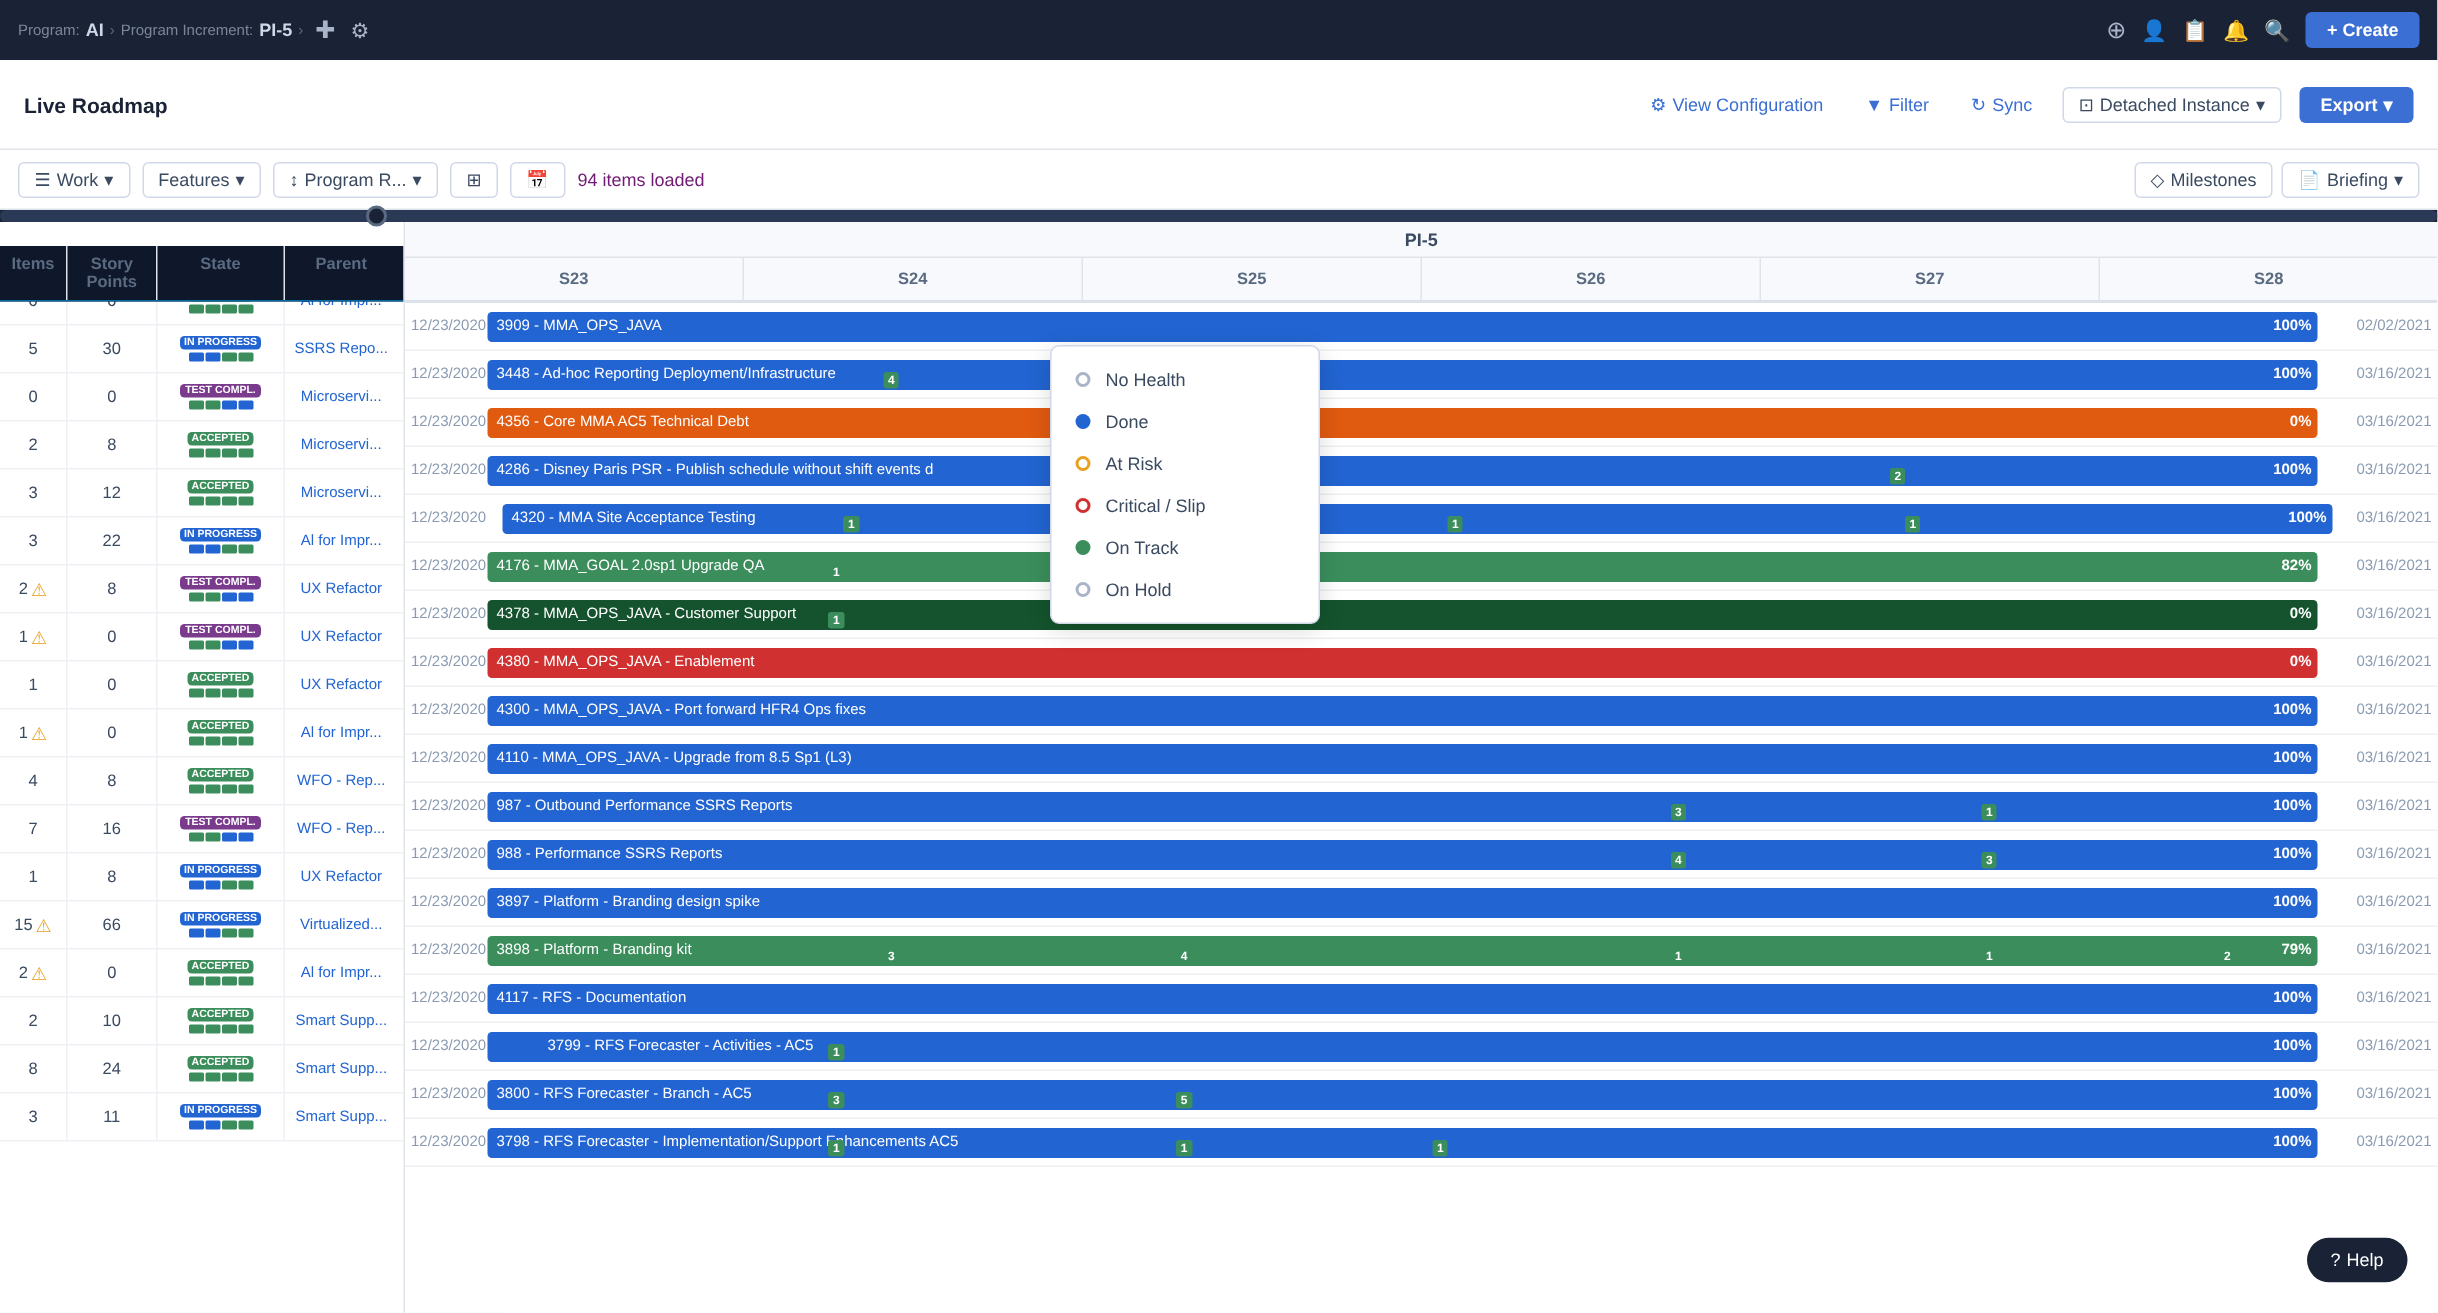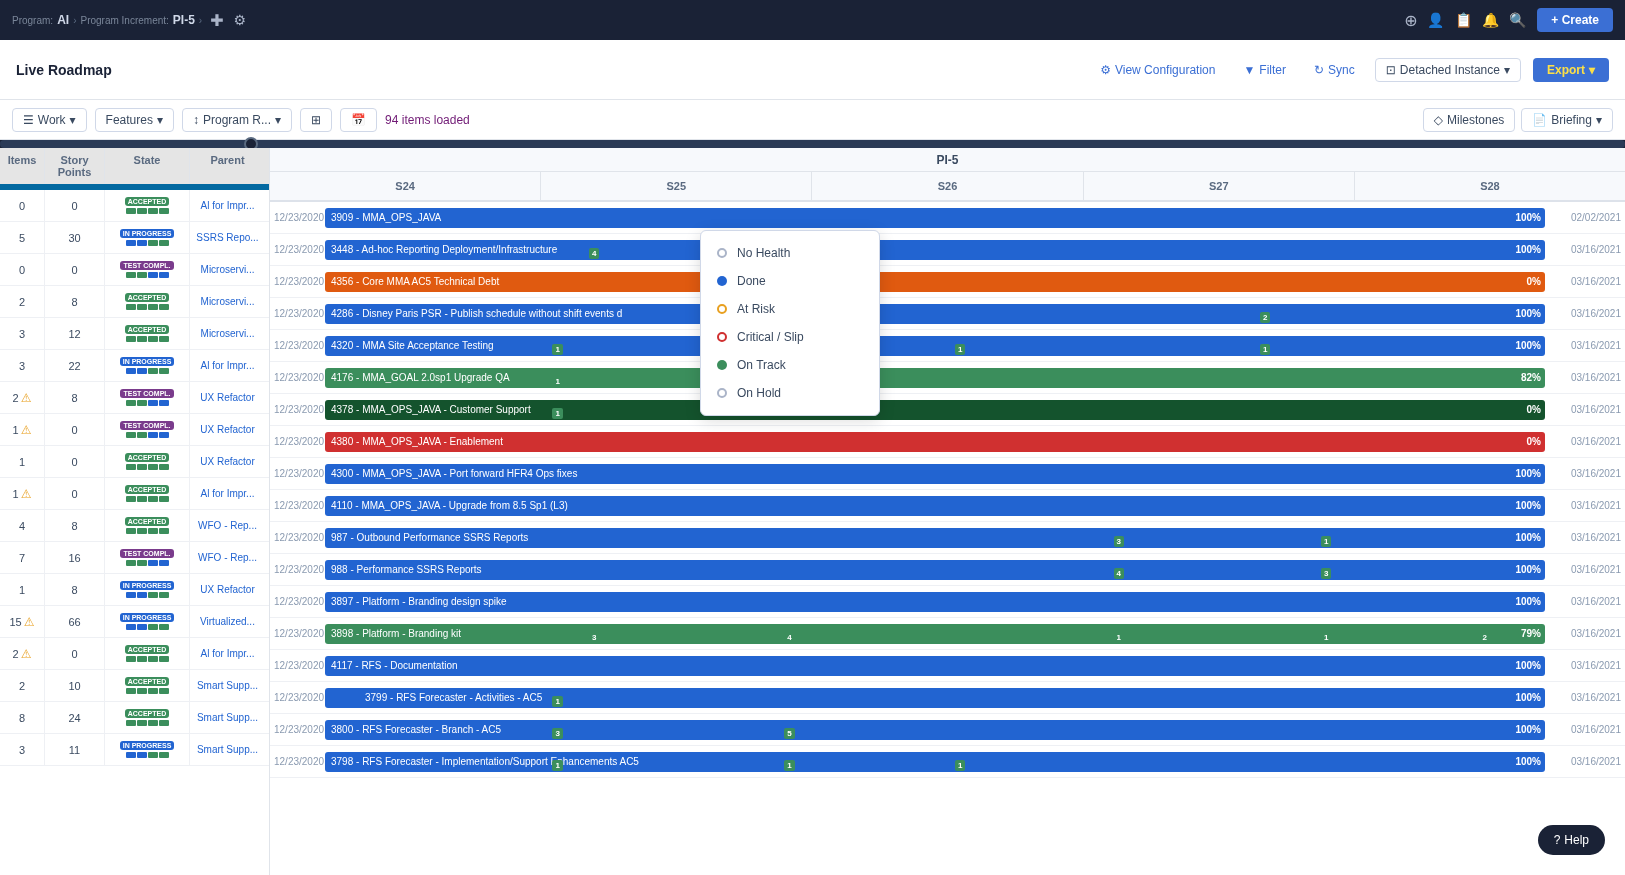--- a/index.html
+++ b/index.html
@@ -51,21 +51,21 @@
       border-bottom: 1px solid #e0e4ea;
     }
     .sub-header-title { font-size: 14px; font-weight: 600; color: #1a2236; }
     .sub-header-actions { display: flex; align-items: center; gap: 12px; }
     .action-btn {
       display: flex; align-items: center; gap: 4px;
       color: #3b6fd4; font-size: 12px; cursor: pointer;
       border: none; background: none; padding: 4px 8px;
     }
     .export-btn {
-      background: #3b6fd4; color: #fde047; border: none; border-radius: 4px;
+      background: #3b6fd4; color: #ffffff; border: none; border-radius: 4px;
       padding: 5px 14px; cursor: pointer; font-size: 12px; font-weight: 600;
       display: flex; align-items: center; gap: 4px;
     }
     .detached-btn {
       border: 1px solid #d0d8e8; border-radius: 4px; padding: 4px 10px;
       display: flex; align-items: center; gap: 4px; cursor: pointer;
       background: white; color: #3a4a60; font-size: 12px;
     }
 
     
@@ -135,24 +135,24 @@
       background: white;
       border-right: 1px solid #e0e4ea;
       overflow: hidden;
       display: flex;
       flex-direction: column;
     }
 
     .table-header {
       display: grid;
       grid-template-columns: 45px 60px 85px 75px;
-      border-bottom: 6px solid #0369a1;
-      background: #e5e5e5;
+      border-bottom: 1px solid #0369a1;
+      background: #0f172a;
       position: sticky;
-      top: 0;
+      top: 16px;
       z-index: 10;
     }
     .table-header-cell {
       padding: 6px 4px;
       font-size: 11px;
       font-weight: 600;
       color: #5a6a80;
       border-right: 1px solid #e0e4ea;
       text-align: center;
     }
@@ -778,20 +778,21 @@
       <span class="parent-link">Smart Supp...</span>
     </div>
   </div>
       </div>
   </div>
 
   <div class="right-panel">
     <div class="gantt-header">
       <div class="pi-label-row">PI-5</div>
       <div class="sprint-row" id="sprint-row-container">
+      <div class="sprint-col">S23</div>
           <div class="sprint-col">S24</div>
           <div class="sprint-col">S25</div>
           <div class="sprint-col">S26</div>
           <div class="sprint-col">S27</div>
           <div class="sprint-col">S28</div>
         </div>
     </div>
     <div class="gantt-rows" id="gantt-rows-container">
     <div class="gantt-row">
     <span class="date-label date-start">12/23/2020</span>
@@ -824,21 +825,21 @@
     <span class="date-label date-start">12/23/2020</span>
     <div class="bar" style="background:#2264d1; left:55px; right:80px; width:calc(100% - 135px);">
       <span class="bar-label">4286 - Disney Paris PSR - Publish schedule without shift events d</span>
       <span class="bar-pct">100%</span>
       <div class="bar-badge" style="left:calc(75% + 20px)">2</div>
     </div>
     <span class="date-label date-end">03/16/2021</span>
   </div>
         <div class="gantt-row">
     <span class="date-label date-start">12/23/2020</span>
-    <div class="bar" style="background:#2264d1; left:55px; right:80px; width:calc(100% - 135px);">
+    <div class="bar" style="background:#2264d1; left:65px; right:80px; width:calc(100% - 135px);">
       <span class="bar-label">4320 - MMA Site Acceptance Testing</span>
       <span class="bar-pct">100%</span>
       <div class="bar-badge" style="left:calc(17% + 20px)">1</div>
             <div class="bar-badge" style="left:calc(50% + 20px)">1</div>
             <div class="bar-badge" style="left:calc(75% + 20px)">1</div>
     </div>
     <span class="date-label date-end">03/16/2021</span>
   </div>
         <div class="gantt-row">
     <span class="date-label date-start">12/23/2020</span>

